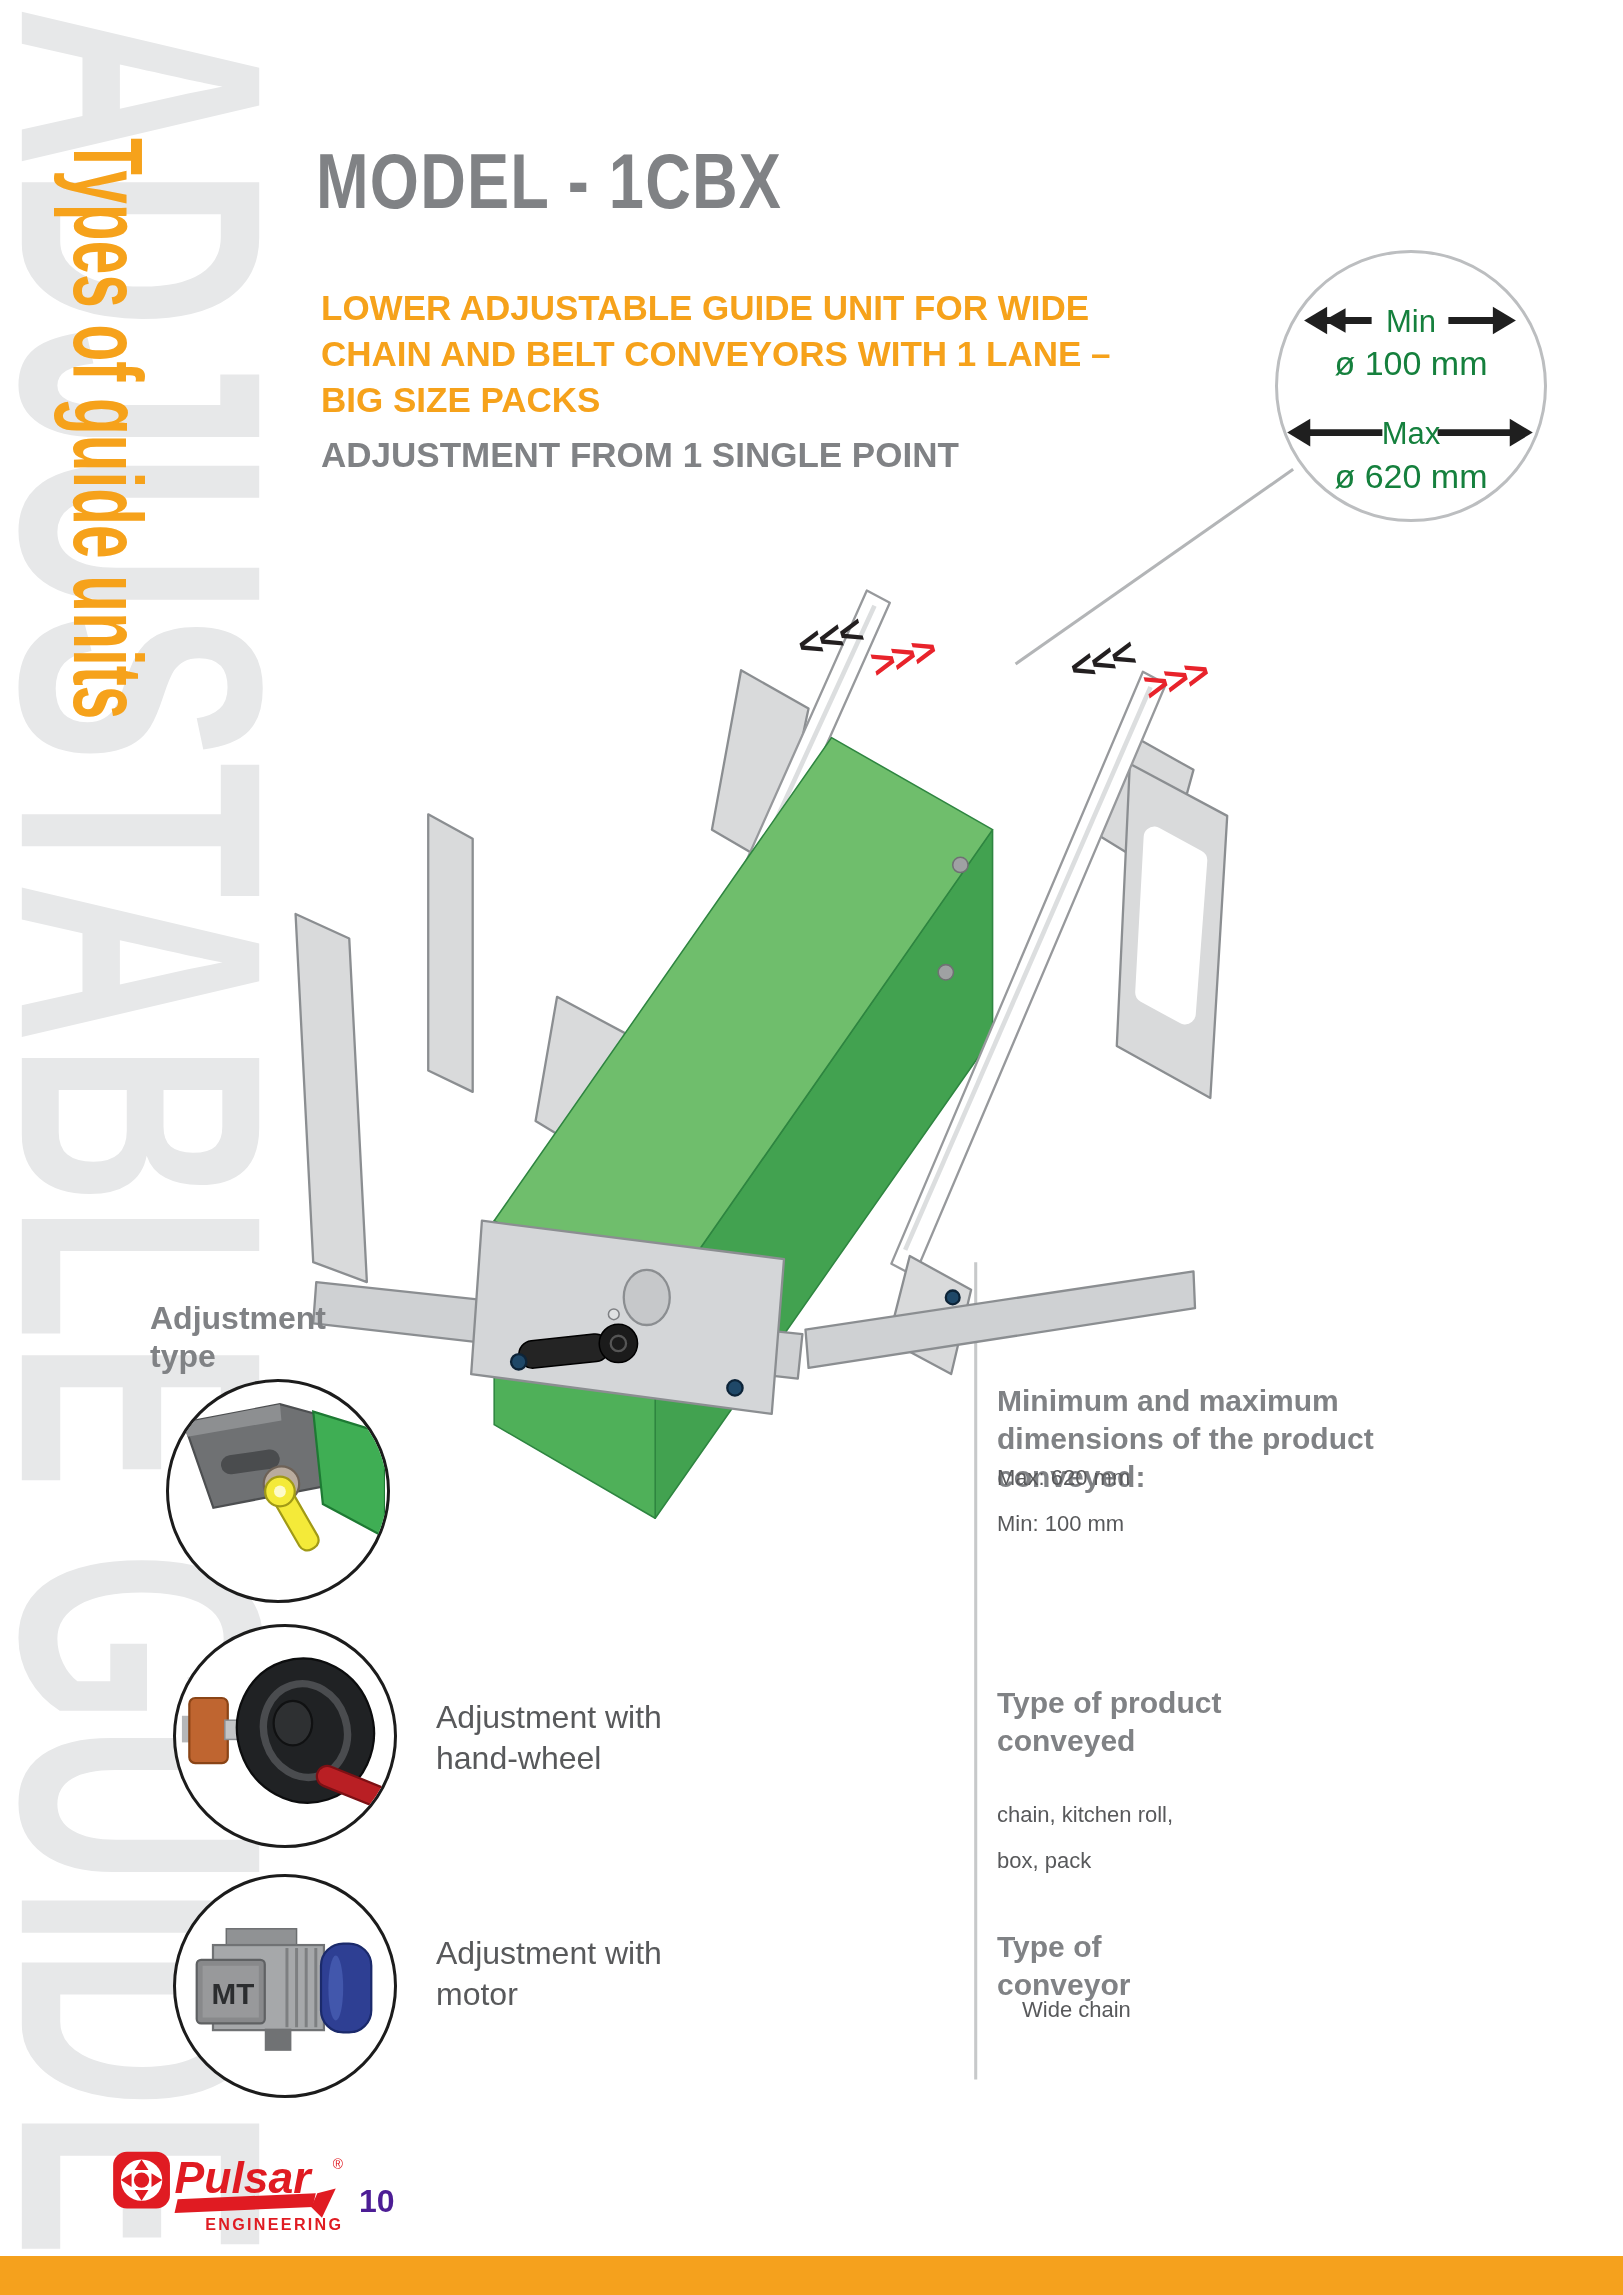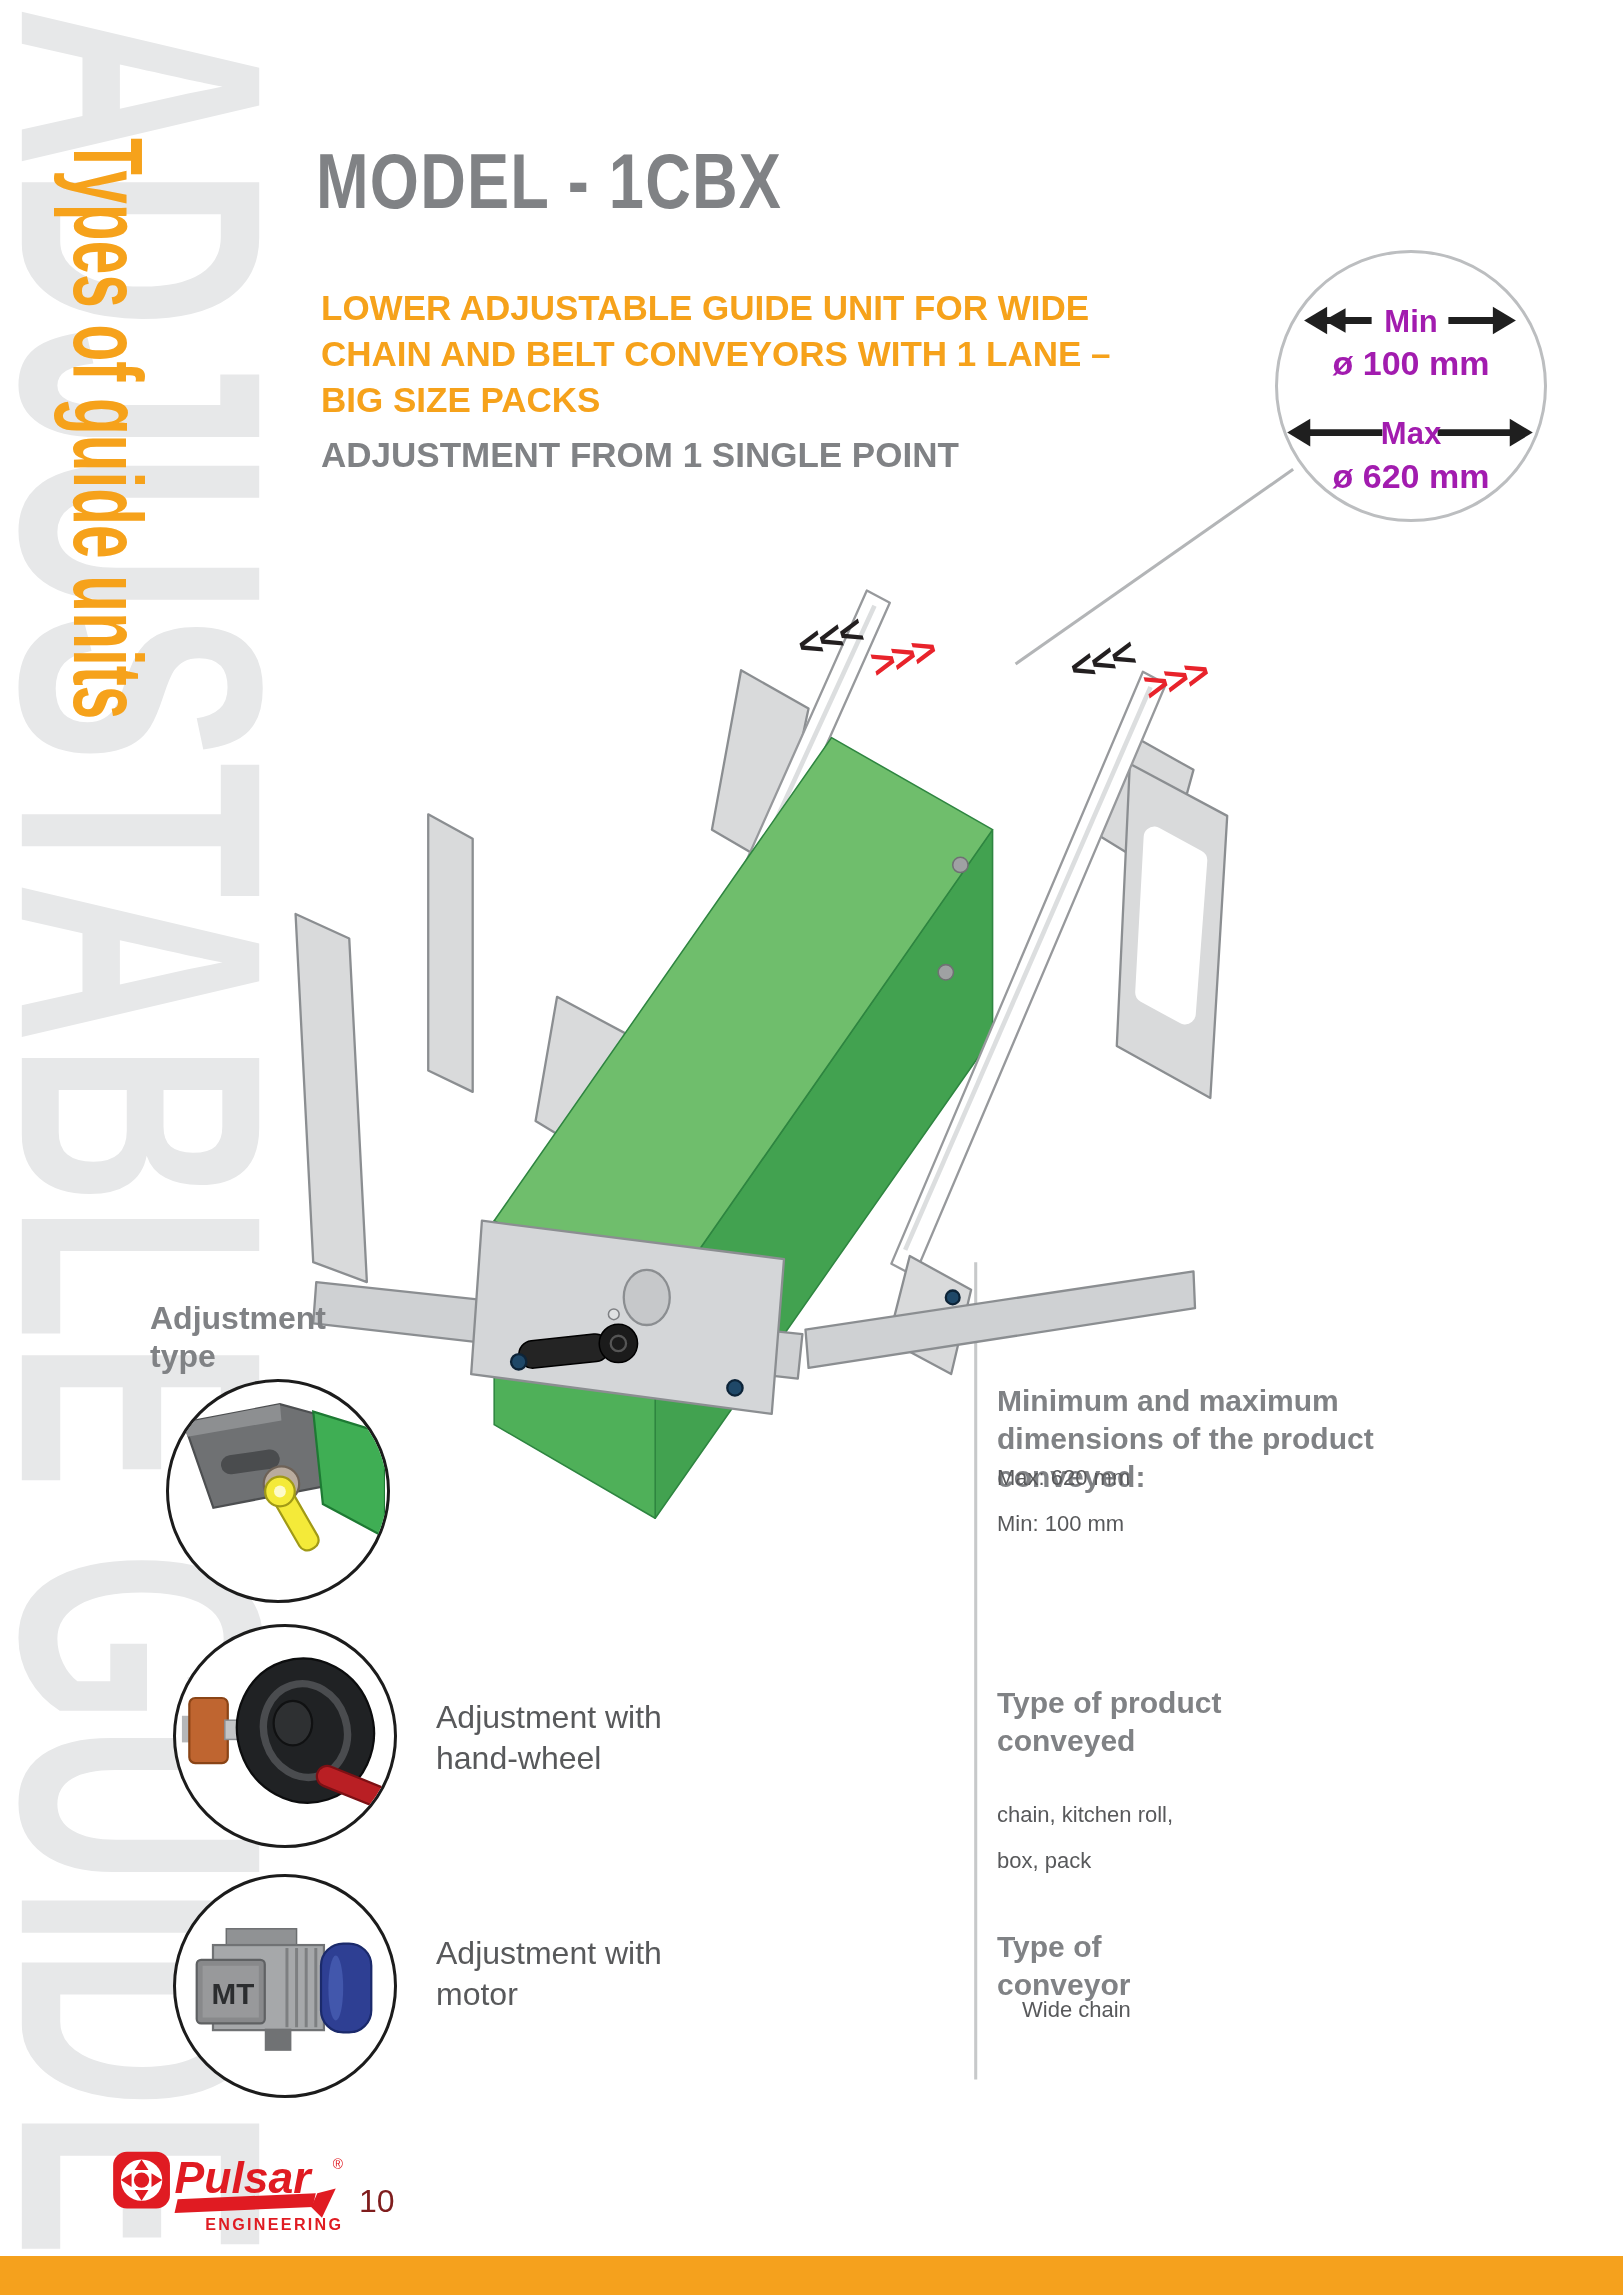--- a/index.html
+++ b/index.html
@@ -8,21 +8,21 @@
   svg{display:block;}
   .abs{position:absolute;}
   
   .model-title{left:316px;top:137px;font-size:77px;font-weight:bold;color:#808285;
      transform:scaleX(0.82);transform-origin:left top;letter-spacing:1.5px;white-space:nowrap;}
   .subtitle{left:321px;top:285px;font-size:35px;font-weight:bold;color:#F6A21B;line-height:46px;white-space:nowrap;}
   .adjust-note{left:321px;top:435px;font-size:35px;font-weight:bold;color:#808285;white-space:nowrap;}
   
   .badge{left:1275px;top:250px;width:272px;height:272px;border:3.8px solid #bcbec0;border-radius:50%;
          background:#fff;box-sizing:border-box;}
-  .badge span{position:absolute;left:0;right:0;text-align:center;color:#a21caf;font-weight:bold;}
+  .badge span{position:absolute;left:0;right:0;text-align:center;color:#15803d;font-weight:normal;}
   .badge .b-min{top:51px;font-size:31px;}
   .badge .b-minv{top:91px;font-size:34px;}
   .badge .b-max{top:163px;font-size:31px;}
   .badge .b-maxv{top:204px;font-size:34px;}
   
   .adj-label{left:150px;top:1299px;width:192px;font-size:32px;font-weight:bold;color:#808285;line-height:38px;}
   .adj-circle{width:224px;height:224px;border:3.8px solid #1c1c1c;border-radius:50%;overflow:hidden;
               background:#fff;box-sizing:border-box;}
   .c1{left:166px;top:1379px;}
   .c2{left:173px;top:1624px;}
@@ -36,21 +36,21 @@
   .spec-l{left:997px;font-size:22px;color:#58595b;line-height:43px;white-space:nowrap;}
   .s1h{top:1382px;}
   .s1l1{top:1502px;}
   .s1l2{top:1456px;}
   .s2h{top:1684px;width:253px;}
   .s2l1{top:1793px;}
   .s2l2{top:1839px;}
   .s3h{top:1928px;width:169px;}
   .s3l1{top:1988px;margin-left:25px;}
   
-  .page-num{left:359px;top:2183px;font-size:32px;font-weight:normal;color:#7f1d1d;}
+  .page-num{left:359px;top:2183px;font-size:32px;font-weight:bold;color:#4c1d95;}
   .bottom-bar{left:0;top:2256px;width:1624px;height:39px;background:#F5A11D;}
 </style>
 </head>
 <body>
 
 <div class="page">
 
   <svg class="abs" style="left:0;top:0" width="1624" height="2295" viewBox="0 0 2117 2993">
 
     <text transform="translate(28,8) rotate(90)" font-size="450" font-weight="bold" fill="#e7e8e9" textLength="3130" lengthAdjust="spacingAndGlyphs" font-family="Liberation Sans, sans-serif">ADJUSTABLE GUIDES</text>

